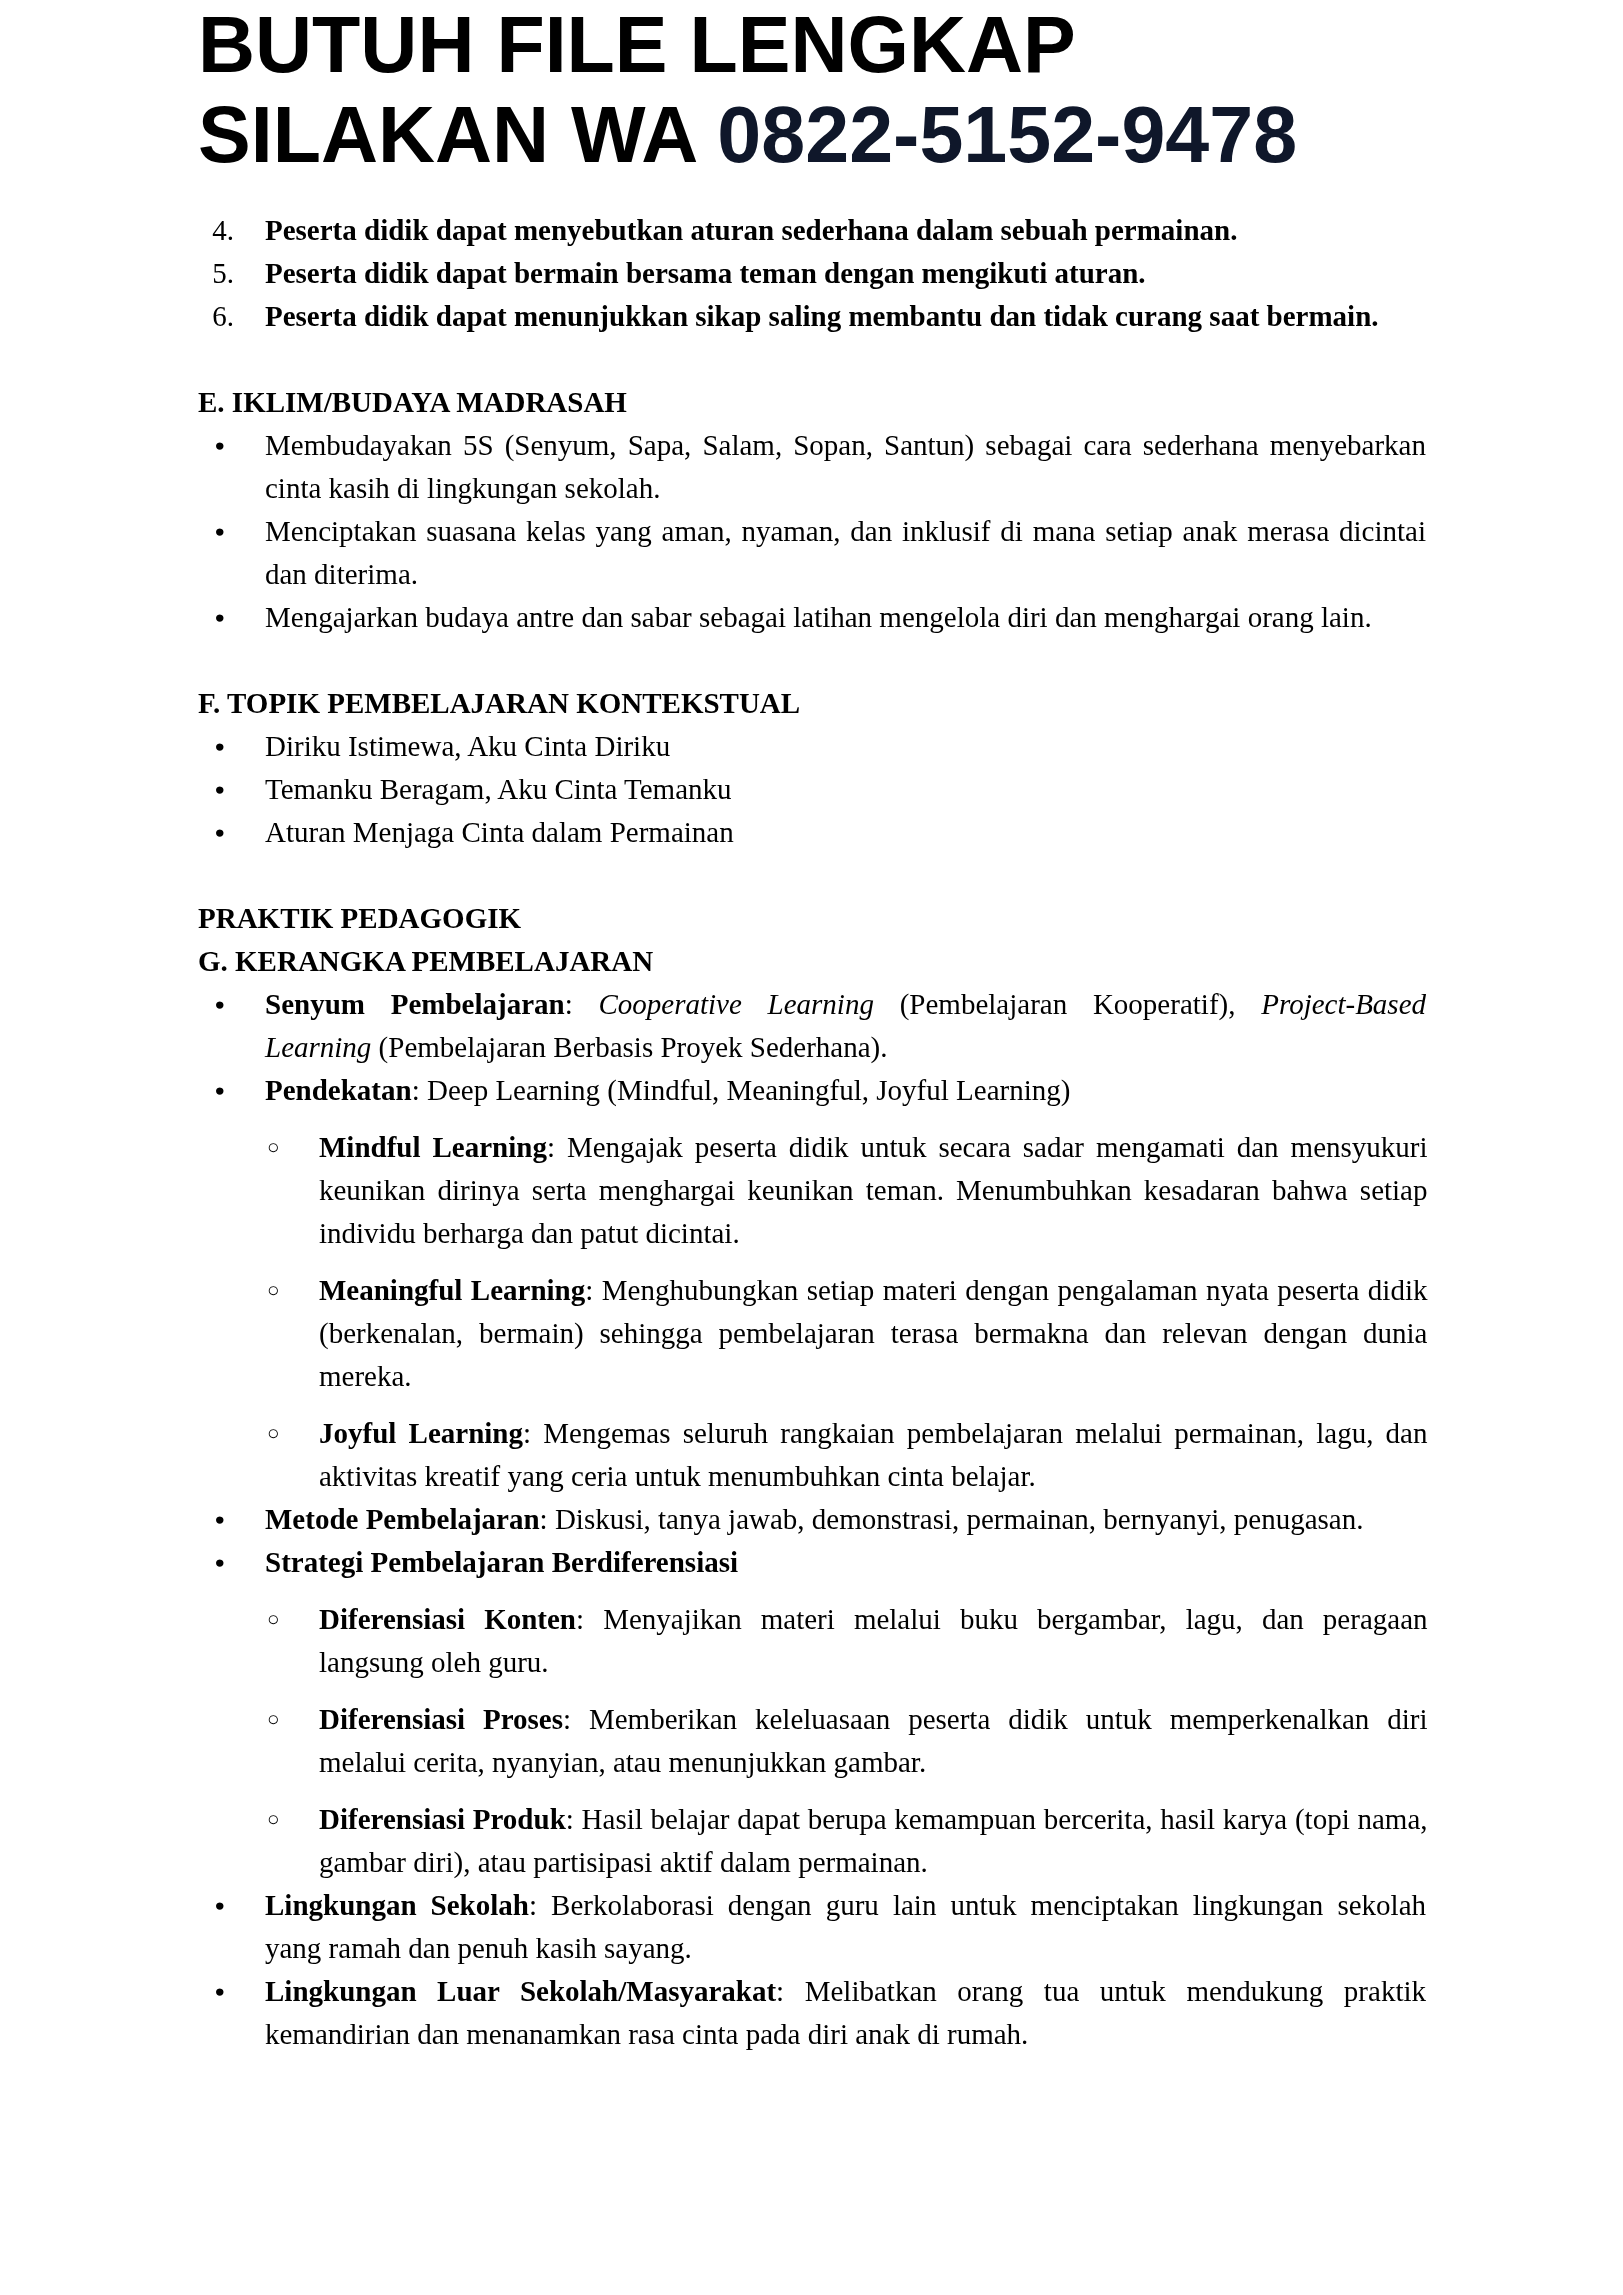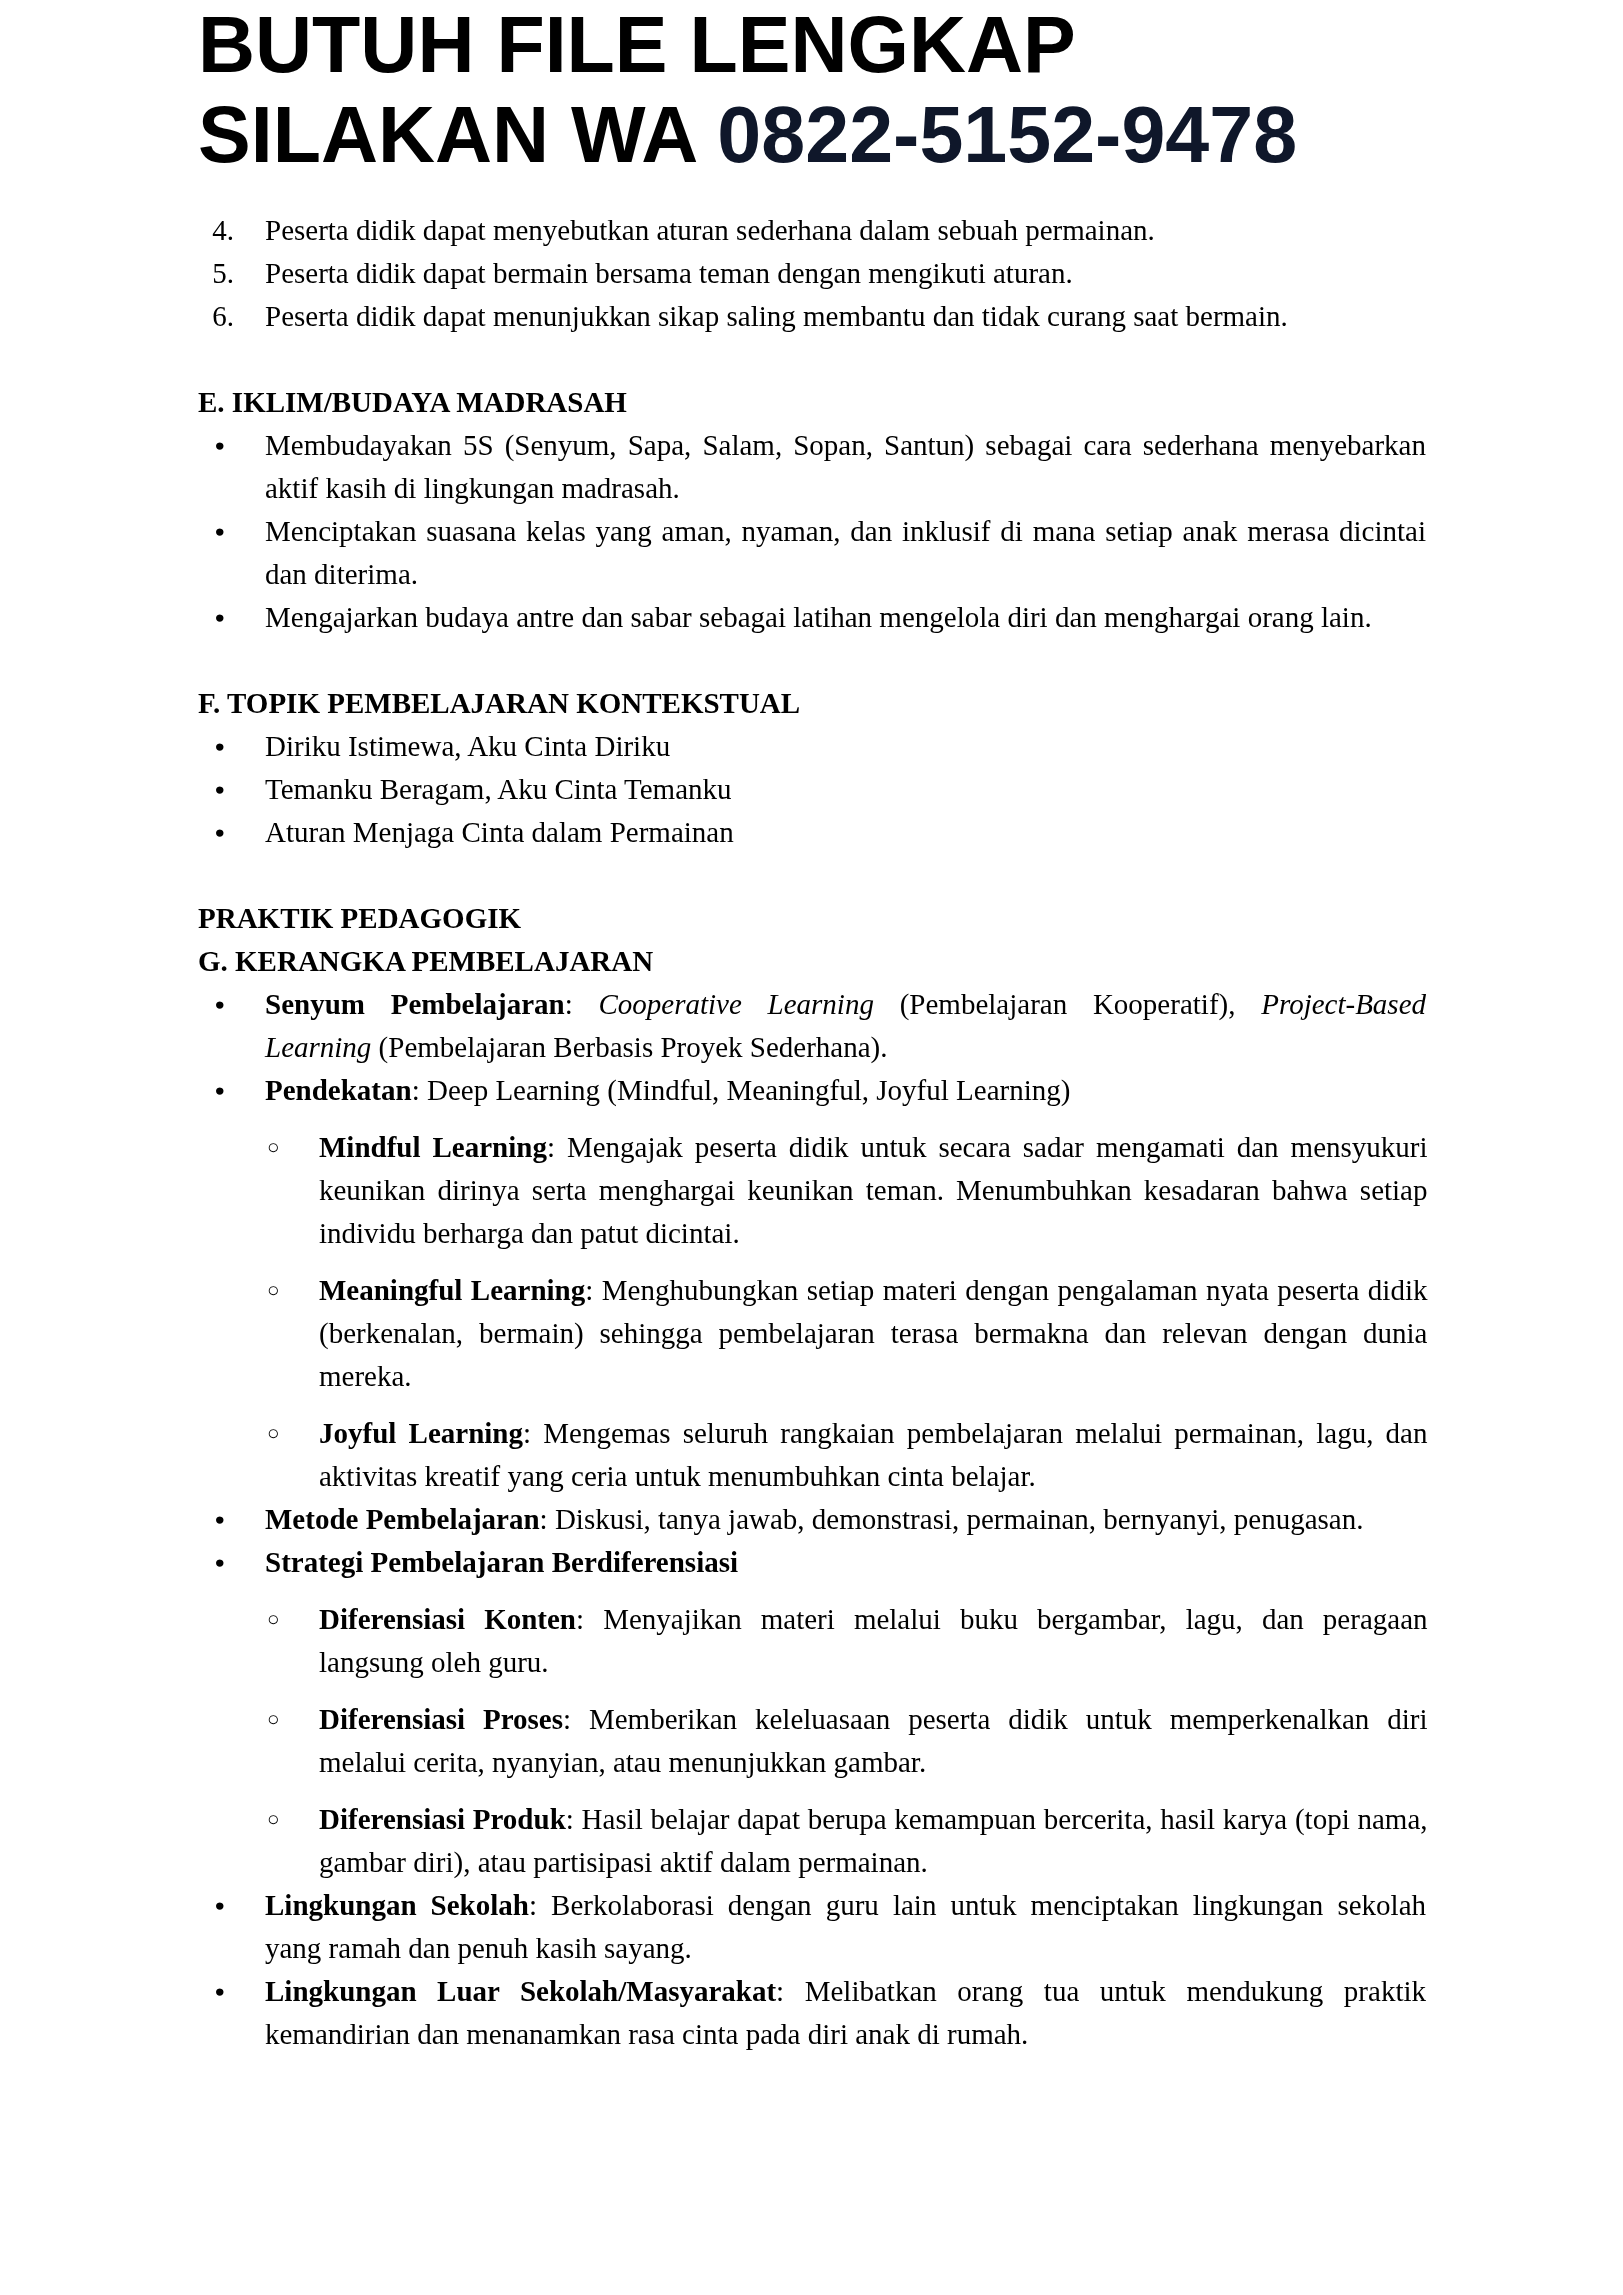--- a/index.html
+++ b/index.html
@@ -22,21 +22,21 @@
     font-size:79px;
     line-height:90px;
     margin:0 0 28.5px 0;
     white-space:nowrap;
   }
   .block { font-size:29px; line-height:43px; }
   .heading { font-weight:bold; }
   .spacer { height:43px; }
   .para { position:relative; text-align:justify; }
   .para .text { display:block; }
-  .numbered .text { padding-left:67px; padding-right:11px; }
+  .numbered .text { padding-left:67px; padding-right:11px;font-weight:bold; }
   .bullet  .text { padding-left:67px; padding-right:11px; }
   .subbullet .text { padding-left:121px; padding-right:9.5px;margin-top:14px; }
   .marker {
     position:absolute; top:0; height:43px;
     display:flex; align-items:center;
   }
   .numbered .marker { left:14.3px; font-size:29px; height:auto; display:inline; line-height:43px; }
   .bullet .marker { left:16.6px; font-size:17.4px; }
   .subbullet .marker { left:69px; font-size:20.6px; }
   .b { font-weight:bold; }
@@ -61,21 +61,21 @@
           <span class="text"><span class="">Peserta didik dapat bermain bersama teman dengan mengikuti aturan.</span></span>
         </div>
         <div class="block para numbered">
           <span class="marker">6.</span>
           <span class="text"><span class="">Peserta didik dapat menunjukkan sikap saling membantu dan tidak curang saat bermain.</span></span>
         </div>
         <div class="spacer"></div>
         <div class="block heading"><span>E. IKLIM/BUDAYA MADRASAH</span></div>
         <div class="block para bullet">
           <span class="marker">●</span>
-          <span class="text"><span class="">Membudayakan 5S (Senyum, Sapa, Salam, Sopan, Santun) sebagai cara sederhana menyebarkan aktif kasih di lingkungan madrasah.</span></span>
+          <span class="text"><span class="">Membudayakan 5S (Senyum, Sapa, Salam, Sopan, Santun) sebagai cara sederhana menyebarkan cinta kasih di lingkungan sekolah.</span></span>
         </div>
         <div class="block para bullet">
           <span class="marker">●</span>
           <span class="text"><span class="">Menciptakan suasana kelas yang aman, nyaman, dan inklusif di mana setiap anak merasa dicintai dan diterima.</span></span>
         </div>
         <div class="block para bullet">
           <span class="marker">●</span>
           <span class="text"><span class="">Mengajarkan budaya antre dan sabar sebagai latihan mengelola diri dan menghargai orang lain.</span></span>
         </div>
         <div class="spacer"></div>

